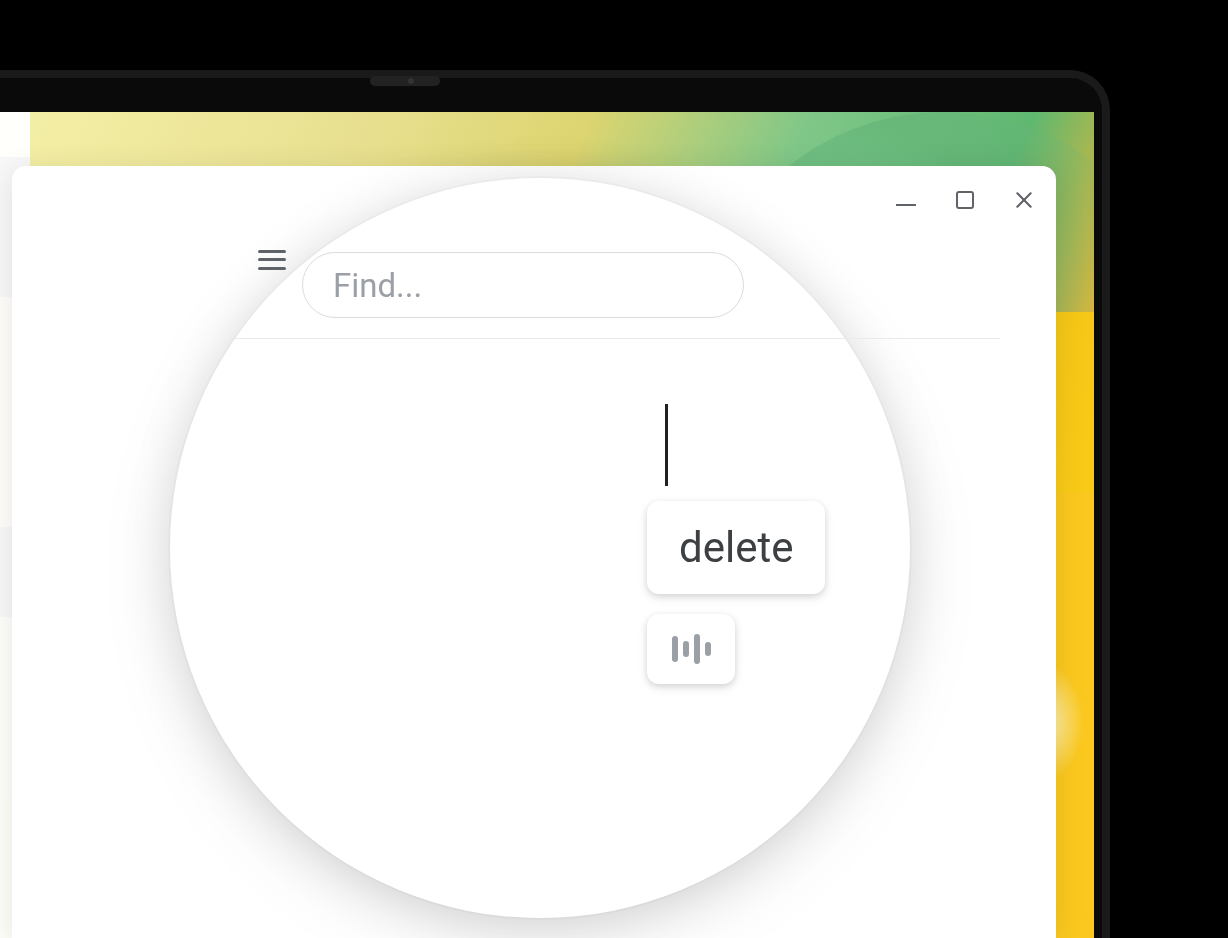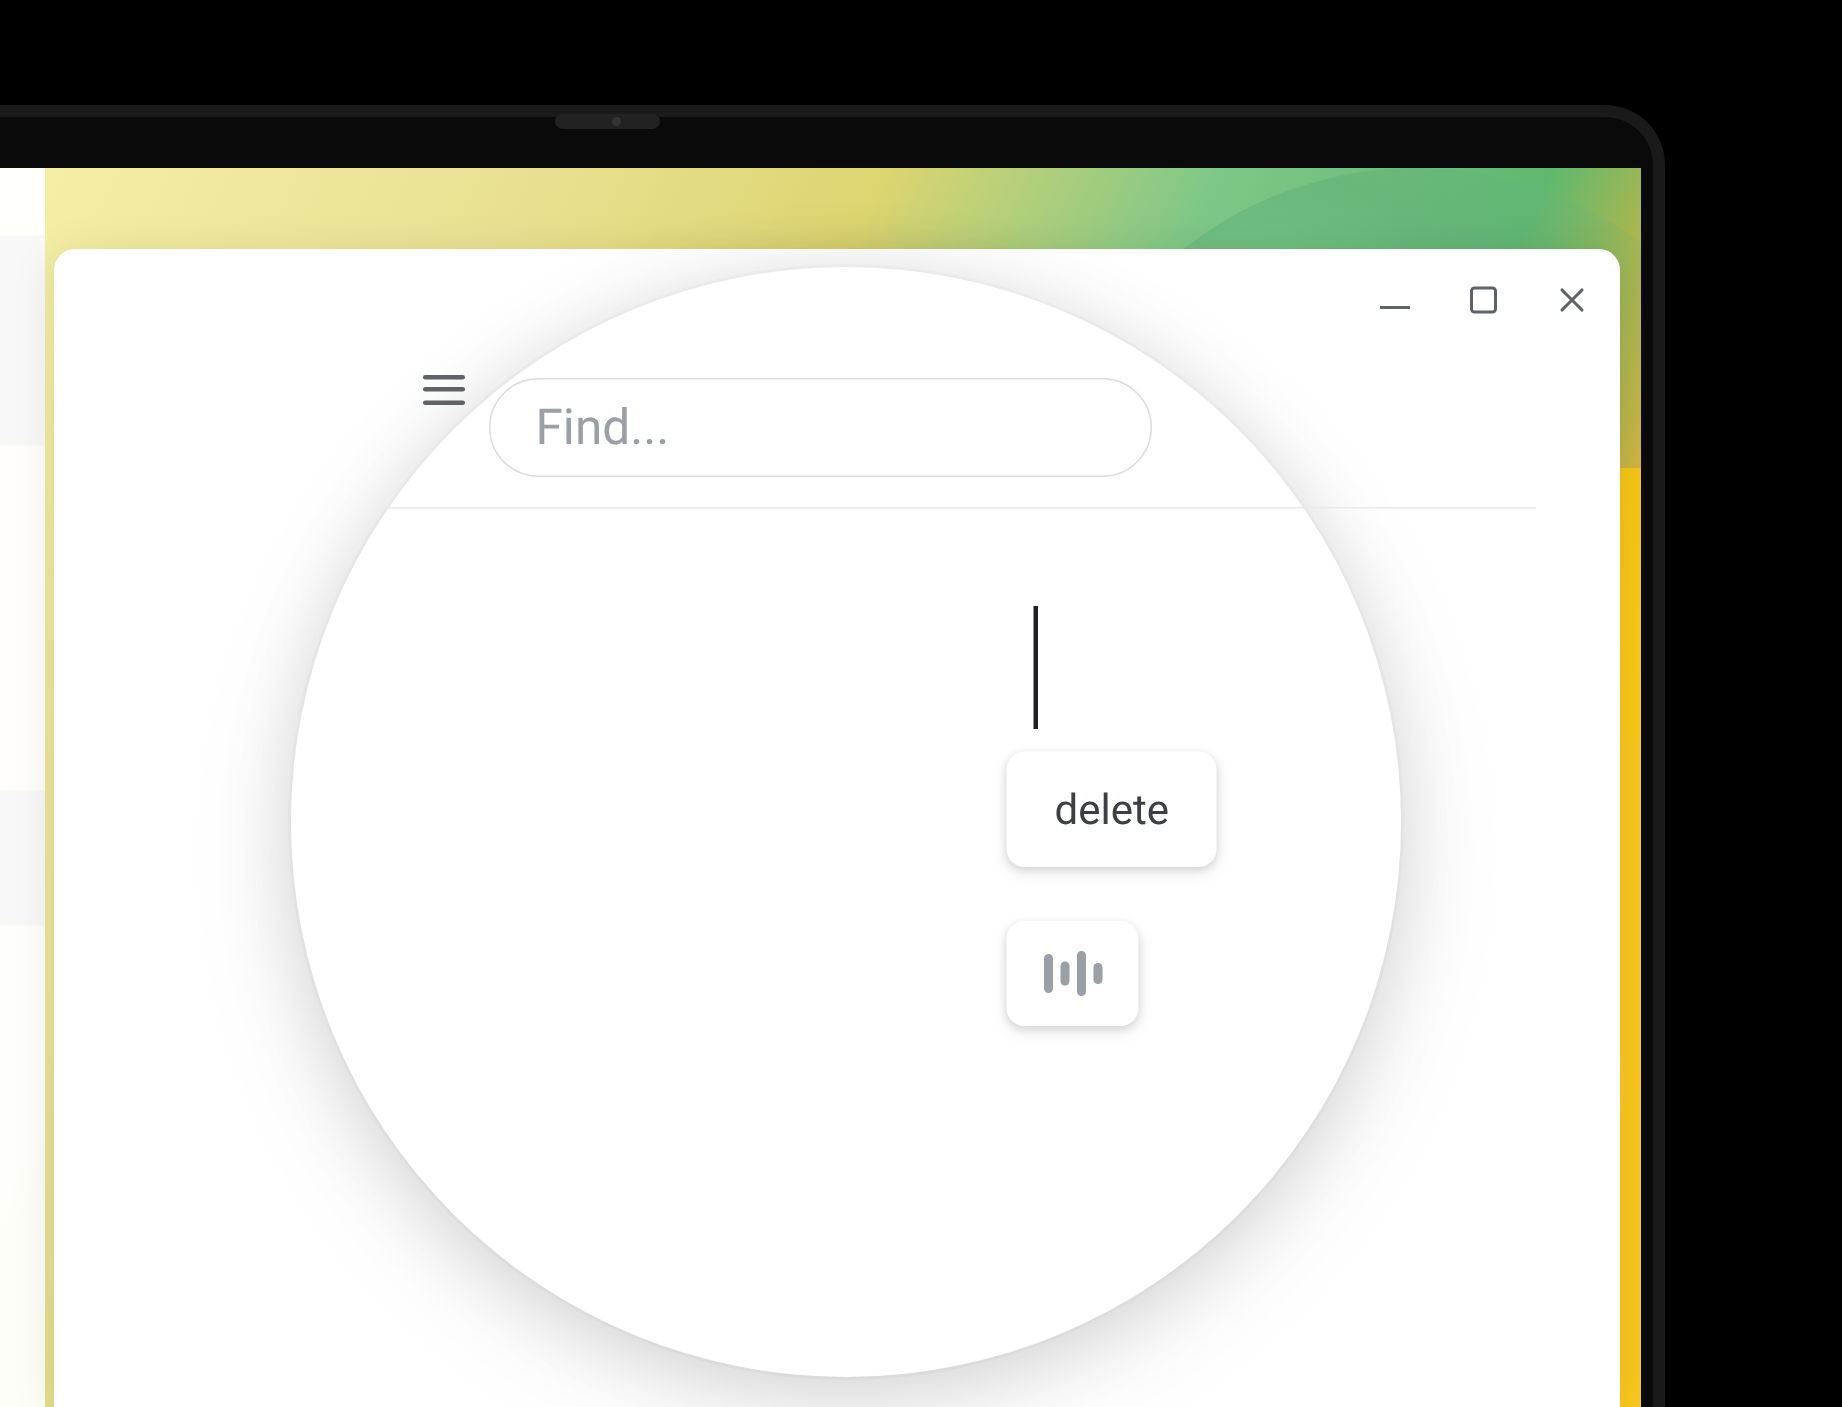--- a/index.html
+++ b/index.html
@@ -121,21 +121,21 @@
       position: absolute;
       top: 415px;
       left: 0;
       width: 30px;
       height: 90px;
       background: rgba(248,248,248,1);
     }
     .app-window {
       position: absolute;
       top: 54px;
-      left: 36px;
+      left: 12px;
       width: 1044px;
       height: 772px;
       background: #fff;
       border-radius: 14px 14px 0 0;
       z-index: 5;
       box-shadow: 0 4px 30px rgba(0,0,0,0.1);
     }
     .titlebar {
       position: absolute;
       top: 0;
@@ -259,21 +259,21 @@
       background: #202124;
       z-index: 26;
     }
     .suggestion-chip {
       position: absolute;
       top: 335px;
       left: 635px;
       background: #fff;
       border-radius: 12px;
       padding: 22px 32px;
-      font-size: 28px;
+      font-size: 42px;
       color: #3c4043;
       box-shadow: 0 2px 6px rgba(0,0,0,0.12), 0 4px 12px rgba(0,0,0,0.08);
       z-index: 25;
       cursor: pointer;
       font-weight: 400;
     }
     .voice-chip {
       position: absolute;
       top: 448px;
       left: 635px;

